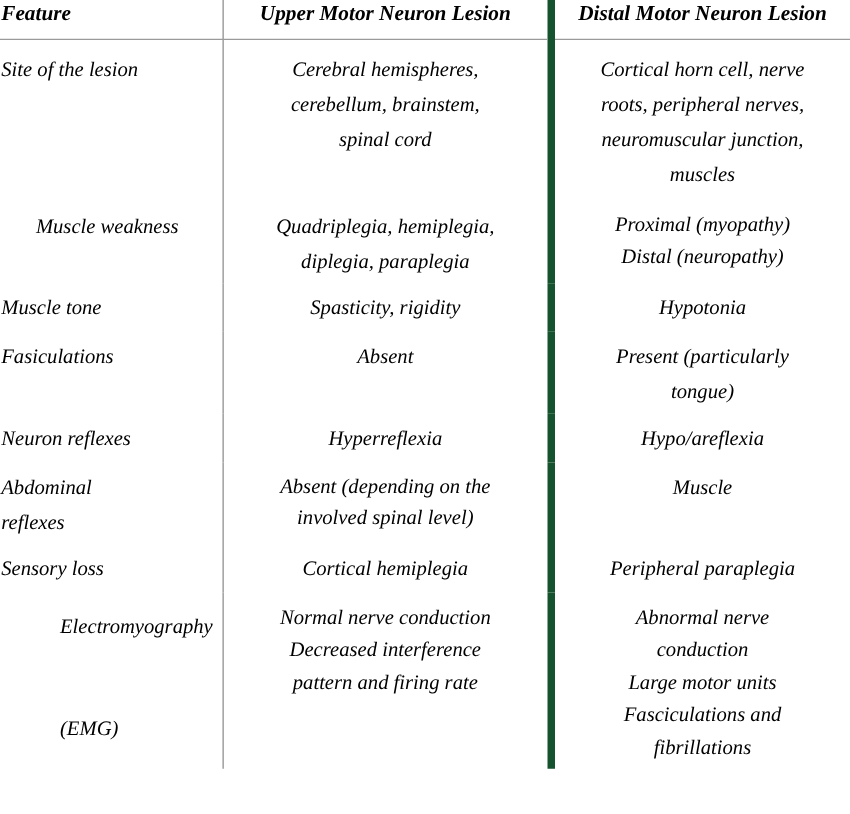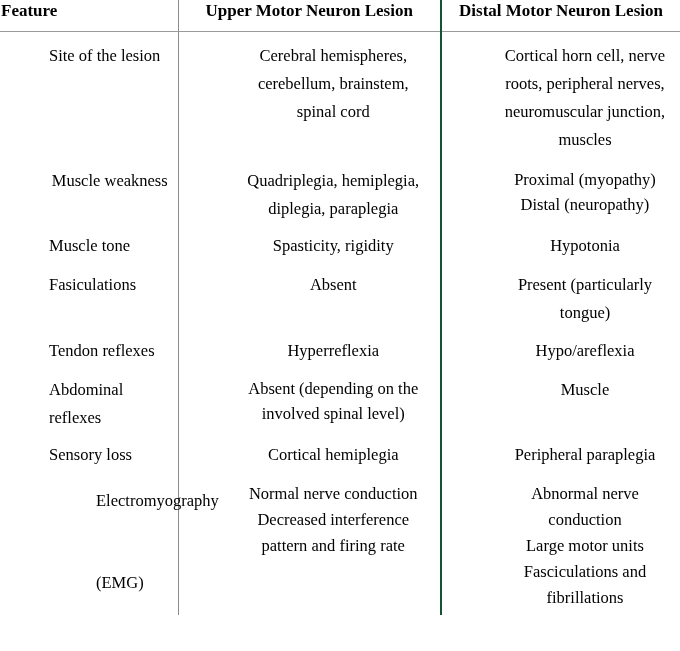--- a/index.html
+++ b/index.html
@@ -31,50 +31,50 @@
   col.c-feature  { width: 178px; }
   col.c-umn      { width: 263px; }
   col.c-lmn      { width: 239px; }
 
   
   table.cmp th,
   table.cmp td {
     padding: 0;
     vertical-align: top;
     background: transparent;
+    font-style: italic;
   }
 
   table.cmp th.col-feature,
   table.cmp td.col-feature {
     border-right: 1px solid #8c8c8c;
   }
   table.cmp th.col-umn,
   table.cmp td.col-umn {
-    border-right: 2px solid #14532d;
+    border-right: 6px solid #14532d;
   }
 
   
   table.cmp thead th {
     border-bottom: 1px solid #9a9a9a;
   }
 
   .hdr-text {
     font-weight: bold;
     font-size: 17px;
     line-height: 21px;
     padding: 0 6px 10px 6px;
   }
   .hdr-feature { text-align: left; padding-left: 1px; }
   .hdr-center  { text-align: center; }
 
   .cell {
     font-size: 16.5px;
     line-height: 28px;
     padding: 9px 7px 9px 7px;
-    margin-left: 48px;
   }
   .cell.feature {
     text-align: left;
     padding-left: 1px;
     white-space: pre-line;
   }
   .cell.center {
     text-align: center;
     white-space: pre-line;
   }
@@ -174,21 +174,21 @@
           <div class="cell center">Absent</div>
         </td>
         <td class="col-lmn">
           <div class="cell center">Present (particularly
 tongue)</div>
         </td>
       </tr>
 
       <tr class="row-tendon">
         <td class="col-feature">
-          <div class="cell feature">Tendon reflexes</div>
+          <div class="cell feature">Neuron reflexes</div>
         </td>
         <td class="col-umn">
           <div class="cell center">Hyperreflexia</div>
         </td>
         <td class="col-lmn">
           <div class="cell center">Hypo/areflexia</div>
         </td>
       </tr>
 
       <tr class="row-abdo">

